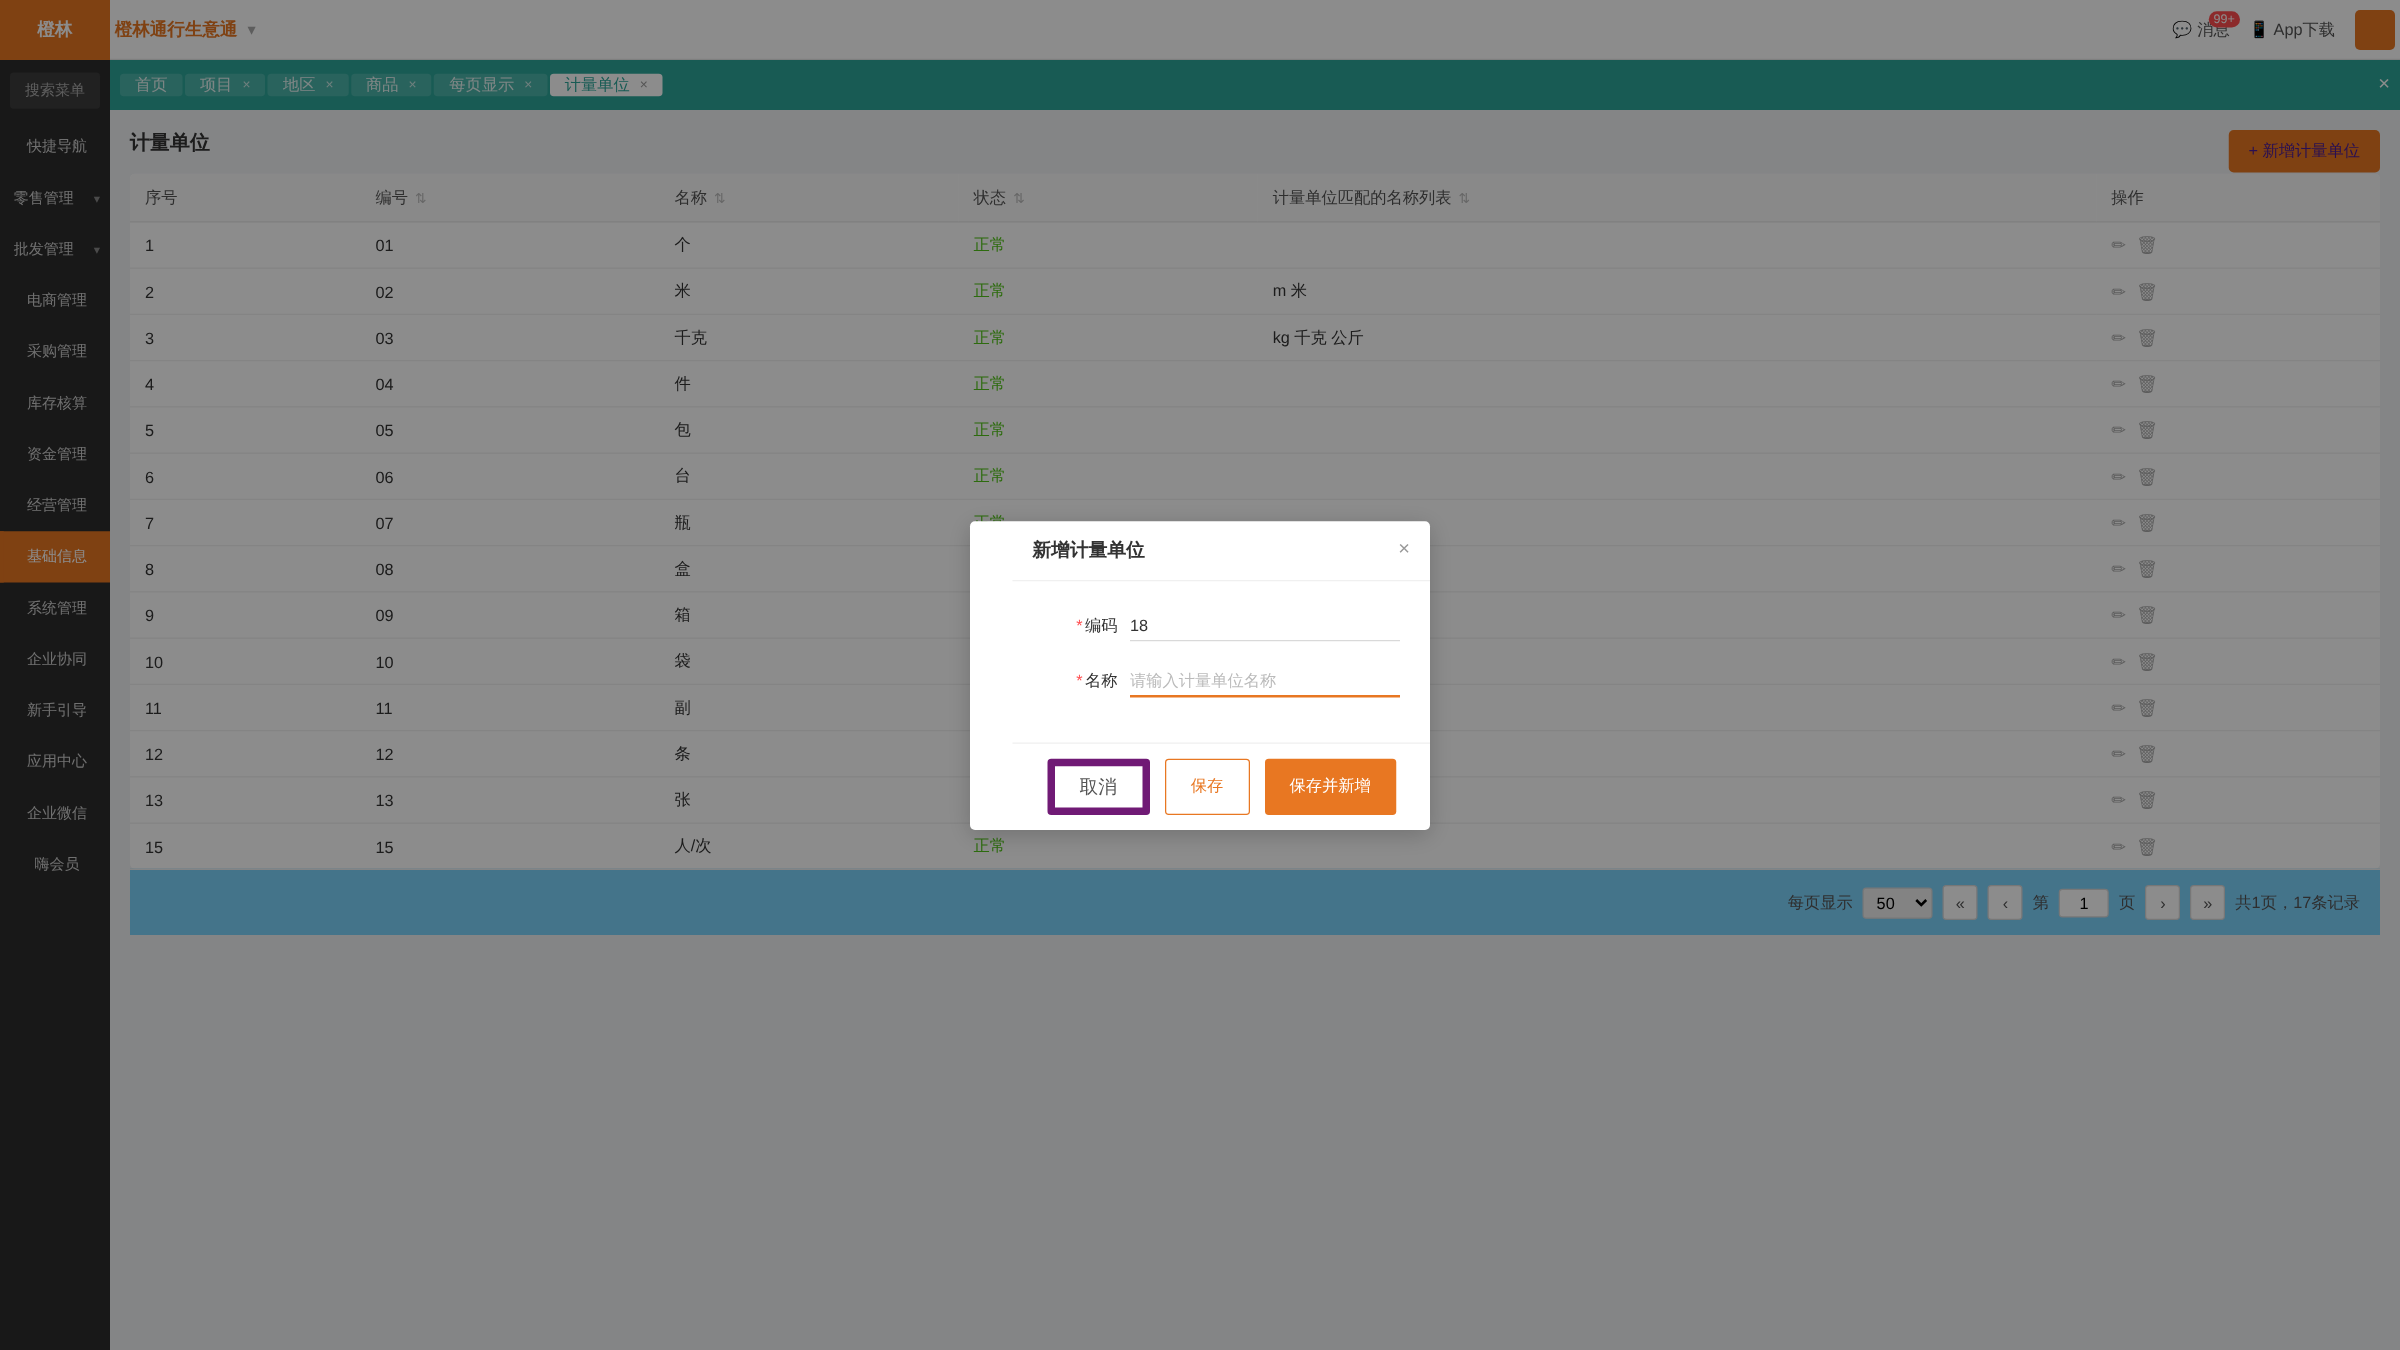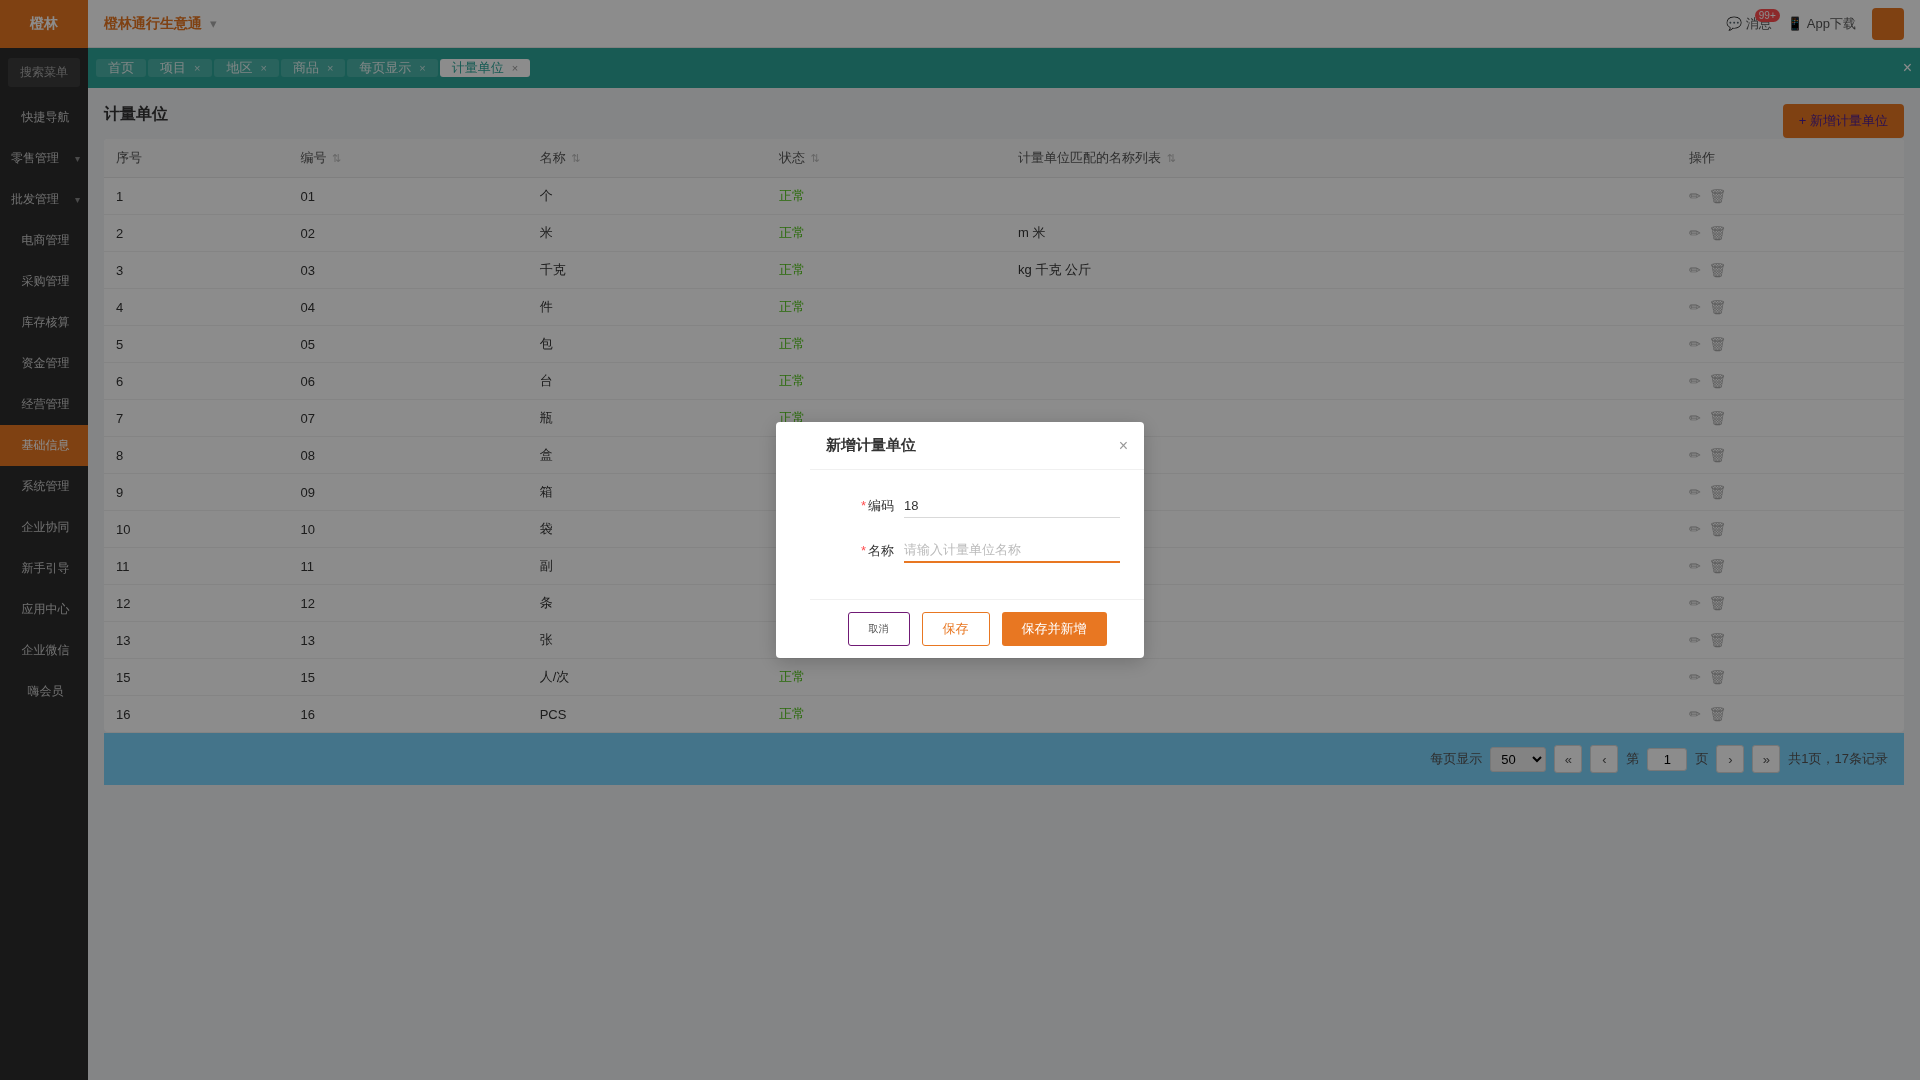--- a/index.html
+++ b/index.html
@@ -12,21 +12,21 @@
     .sidebar-search-btn { width: 100%; background: #3d3d3d; border: none; color: #aaa; padding: 6px; border-radius: 3px; cursor: pointer; font-size: 12px; text-align: center; }
     .sidebar-nav-item { padding: 12px 8px; text-align: center; font-size: 12px; color: #ccc; cursor: pointer; border-left: 3px solid transparent; }
     .sidebar-nav-item.active { background: #e87722; color: #fff; border-left: 3px solid #e87722; }
     .sidebar-nav-item.has-arrow { display: flex; align-items: center; justify-content: space-between; padding: 12px 8px; }
     .sidebar-nav-item span.arrow { font-size: 10px; color: #888; }
 
     
     .main { flex: 1; display: flex; flex-direction: column; height: 1080px; overflow: hidden; }
 
     
-    .topbar { height: 48px; background: #fff; display: flex; align-items: center; justify-content: space-between; padding: 0 16px; border-bottom: 1px solid #e8e8e8; flex-shrink: 0; }
+    .topbar { height: 48px; background: #fff; display: flex; align-items: center; justify-content: space-between; padding: 0 4px; border-bottom: 1px solid #e8e8e8; flex-shrink: 0; }
     .topbar-left { display: flex; align-items: center; gap: 8px; }
     .topbar-brand { display: flex; align-items: center; gap: 6px; color: #e87722; font-size: 14px; font-weight: bold; }
     .topbar-right { display: flex; align-items: center; gap: 16px; }
     .topbar-msg { position: relative; cursor: pointer; color: #555; }
     .topbar-badge { position: absolute; top: -6px; right: -8px; background: #ff4d4f; color: white; font-size: 10px; border-radius: 8px; padding: 1px 4px; }
     .topbar-app { color: #555; cursor: pointer; font-size: 13px; }
     .topbar-avatar { width: 32px; height: 32px; background: #e87722; border-radius: 4px; cursor: pointer; }
 
     
     .tabbar { height: 40px; background: #2da79a; display: flex; align-items: center; padding: 0 8px; gap: 2px; flex-shrink: 0; }
@@ -70,21 +70,21 @@
     .modal-title { font-size: 15px; font-weight: 600; color: #333; }
     .modal-close { cursor: pointer; color: #999; font-size: 16px; }
     .modal-body { padding: 24px 24px 16px; }
     .form-row { display: flex; align-items: center; margin-bottom: 20px; }
     .form-label { width: 60px; text-align: right; color: #333; font-size: 13px; margin-right: 10px; flex-shrink: 0; }
     .form-label-required::before { content: '*'; color: #ff4d4f; margin-right: 2px; }
     .form-input { flex: 1; border: none; border-bottom: 1px solid #d9d9d9; padding: 4px 0; font-size: 13px; outline: none; color: #333; }
     .form-input.active-border { border-bottom: 2px solid #e87722; }
     .form-input::placeholder { color: #bbb; }
     .modal-footer { padding: 12px 16px; display: flex; justify-content: center; gap: 12px; border-top: 1px solid #f0f0f0; }
-    .btn-cancel { padding: 7px 20px; border: 1px solid #701a75; background: #fff; border-radius: 3px; cursor: pointer; font-size: 10px; color: #555; }
+    .btn-cancel { padding: 7px 20px; border: 6px solid #701a75; background: #fff; border-radius: 3px; cursor: pointer; font-size: 15px; color: #555; }
     .btn-save { padding: 7px 20px; border: 1px solid #e87722; background: #fff; border-radius: 3px; cursor: pointer; font-size: 13px; color: #e87722; }
     .btn-save-new { padding: 7px 20px; border: none; background: #e87722; border-radius: 3px; cursor: pointer; font-size: 13px; color: #fff; }
   </style>
 </head>
 <body>
 
 <div class="sidebar">
   <div class="sidebar-logo">
     <span>橙林</span>
   </div>
@@ -383,33 +383,20 @@
       <td>人/次</td>
       <td><span class="status-normal">正常</span></td>
       <td></td>
       <td>
         <div class="action-icons">
           <span class="action-icon">✏</span>
           <span class="action-icon">🗑</span>
         </div>
       </td>
     </tr>
-            <tr>
-      <td>16</td>
-      <td>16</td>
-      <td>PCS</td>
-      <td><span class="status-normal">正常</span></td>
-      <td></td>
-      <td>
-        <div class="action-icons">
-          <span class="action-icon">✏</span>
-          <span class="action-icon">🗑</span>
-        </div>
-      </td>
-    </tr>
           </tbody>
       </table>
     </div>
 
     <div class="pagination">
       <span>每页显示</span>
       <select class="page-size-select">
         <option>50</option>
         <option>10</option>
         <option>20</option>

